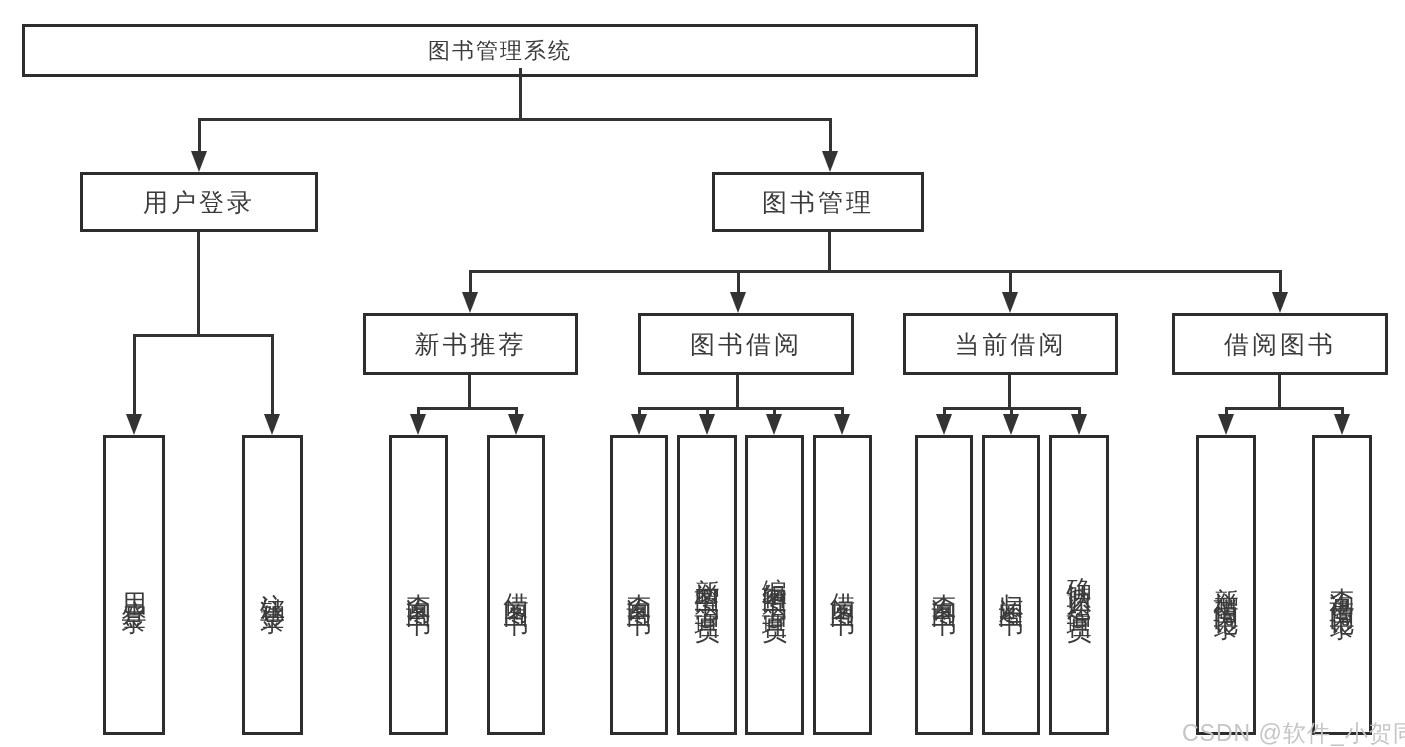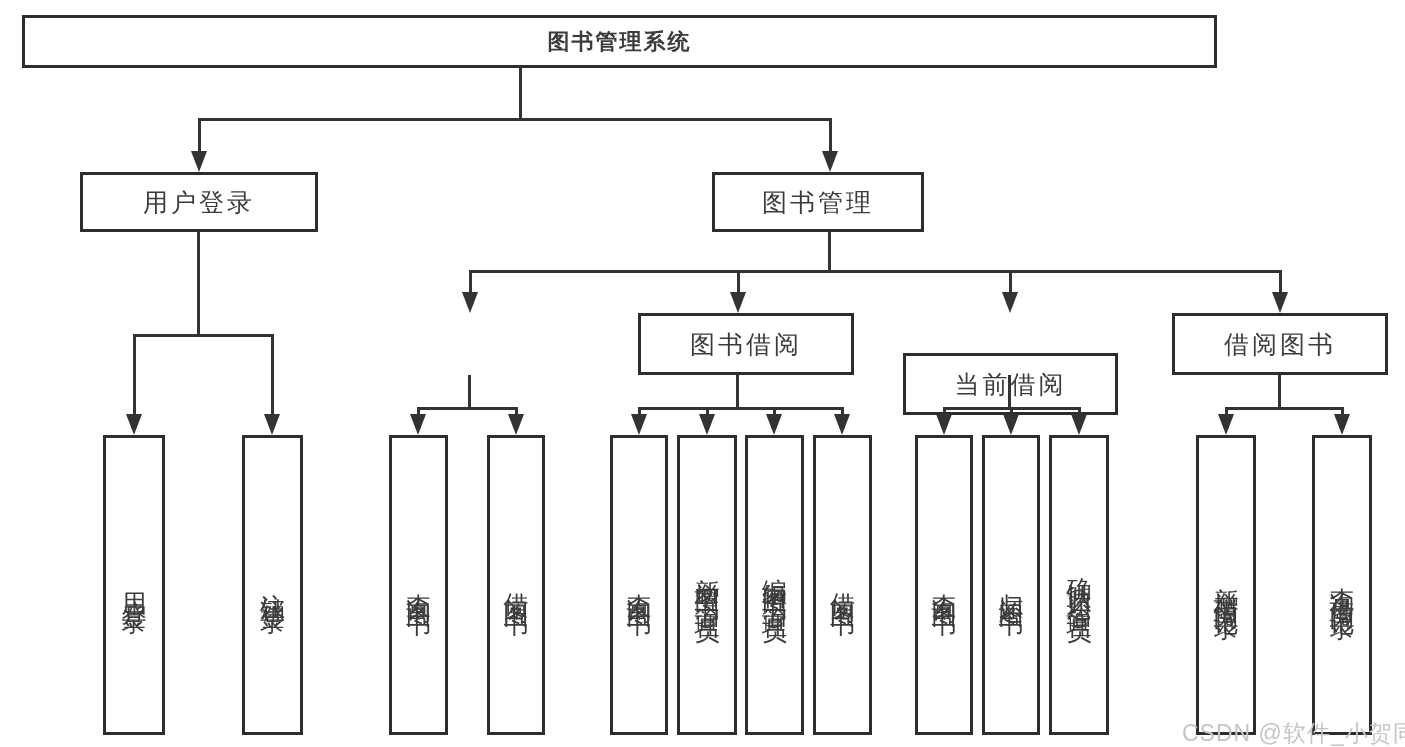--- a/index.html
+++ b/index.html
@@ -58,27 +58,28 @@
     letter-spacing:1px;
     white-space:nowrap;
     z-index:5;
   }
 </style>
 </head>
 <body>
 
 <div class="canvas">
 
-  <div class="node root-node" style="left:22px;top:15px;width:1195px;height:53px;font-weight:bold;">图书管理系统</div>
+  <div class="node root-node" style="left:22px;top:24px;width:956px;height:53px;">图书管理系统</div>
 
   <div class="node hnode" style="left:80px;top:172px;width:238px;height:60px;">用户登录</div>
   <div class="node hnode" style="left:712px;top:172px;width:212px;height:60px;">图书管理</div>
 
+  <div class="node hnode" style="left:363px;top:313px;width:215px;height:62px;">新书推荐</div>
   <div class="node hnode" style="left:630px;top:313px;width:216px;height:62px;margin-left:8px;">图书借阅</div>
-  <div class="node hnode" style="left:903px;top:313px;width:215px;height:62px;margin-top:40px;">当前借阅</div>
+  <div class="node hnode" style="left:903px;top:313px;width:215px;height:62px;">当前借阅</div>
   <div class="node hnode" style="left:1172px;top:313px;width:216px;height:62px;">借阅图书</div>
 
   <div class="node leaf" style="left:103px;top:435px;width:62px;height:300px;">用户登录</div>
   <div class="node leaf" style="left:242px;top:435px;width:61px;height:300px;">注销登录</div>
 
   <div class="node leaf" style="left:389px;top:435px;width:59px;height:300px;">查询图书</div>
   <div class="node leaf" style="left:487px;top:435px;width:58px;height:300px;">借阅图书</div>
 
   <div class="node leaf" style="left:610px;top:435px;width:58px;height:300px;">查询图书</div>
   <div class="node leaf" style="left:677px;top:435px;width:60px;height:300px;">新增图书（管理员）</div>

